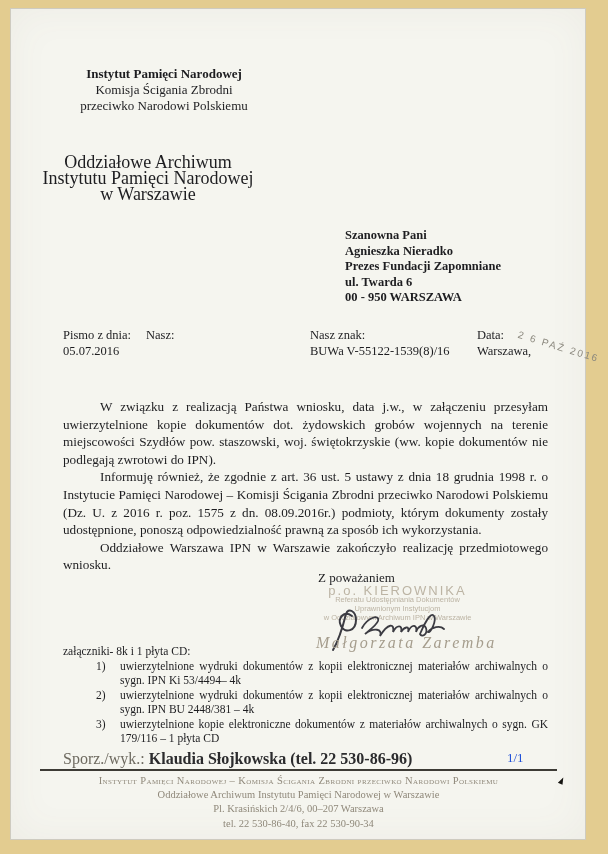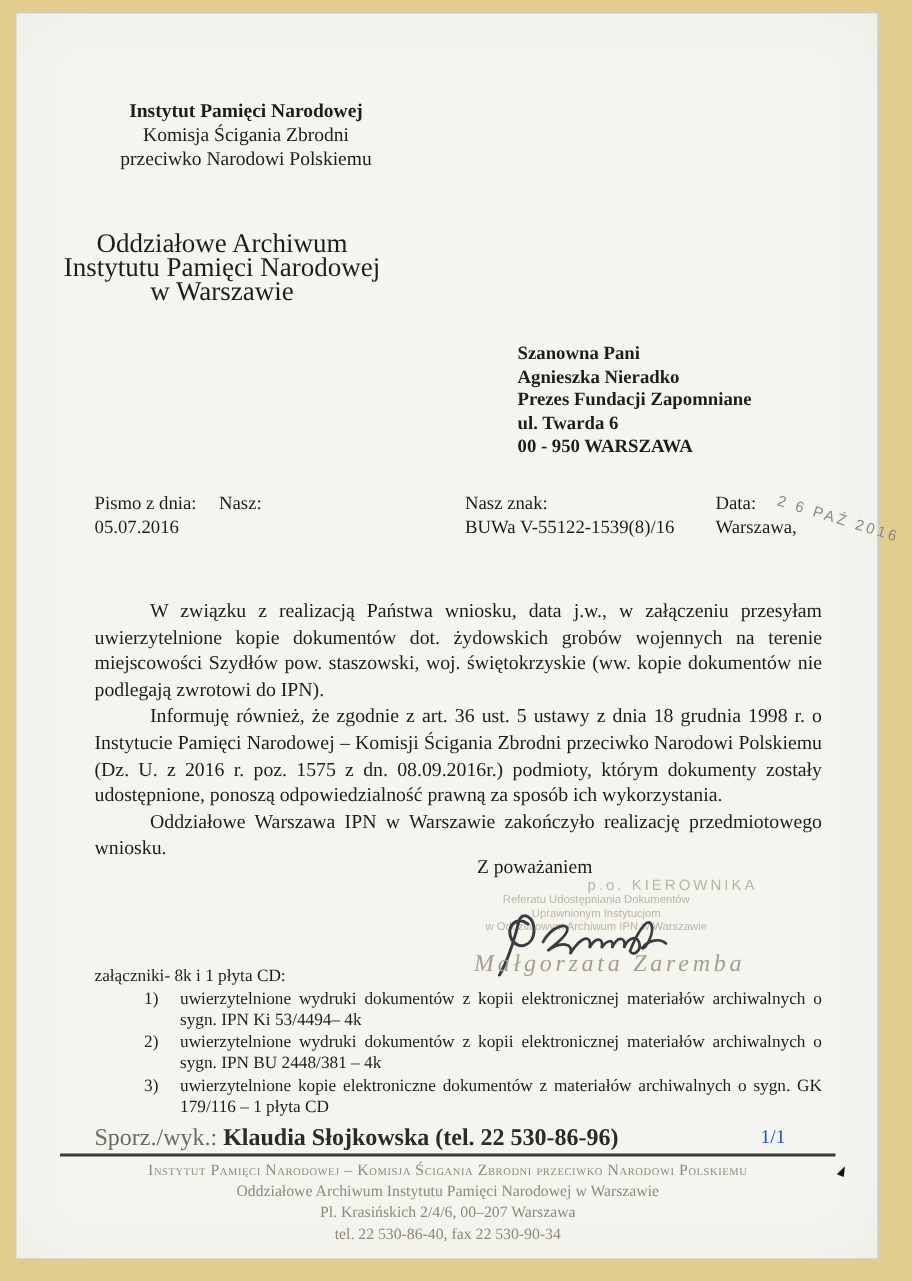--- a/index.html
+++ b/index.html
@@ -42,21 +42,21 @@
     white-space:nowrap;
   }
 
   
   .body-text { left:63px; top:398px; width:485px; font-size:13.2px; line-height:17.6px; text-align:justify; }
   .body-text p { text-indent:37px; }
 
   
   .valediction { left:318px; top:570px; font-size:13px; }
   .stamp-block { left:290px; top:586px; width:215px; text-align:center; color:#bcb4a4; font-size:7.5px; line-height:9px; font-family:"Liberation Sans", sans-serif; }
-  .stamp-block .s1 { font-size:10px; letter-spacing:2px;text-align:right; }
+  .stamp-block .s1 { font-size:13px; letter-spacing:2px; }
   .signature-svg { left:318px; top:594px; }
   .signer-name { left:316px; top:634px; font-style:italic; color:#a59d8d; font-size:16px; letter-spacing:2.5px; }
 
   
   .attachments { left:63px; top:644px; width:485px; font-size:11.5px; line-height:14.5px; }
   .att-item { position:relative; padding-left:57px; text-align:justify; }
   .att-num { position:absolute; left:33px; }
 
   
   .sporz { left:63px; top:750px; font-size:16px; color:#6e6a60; }

